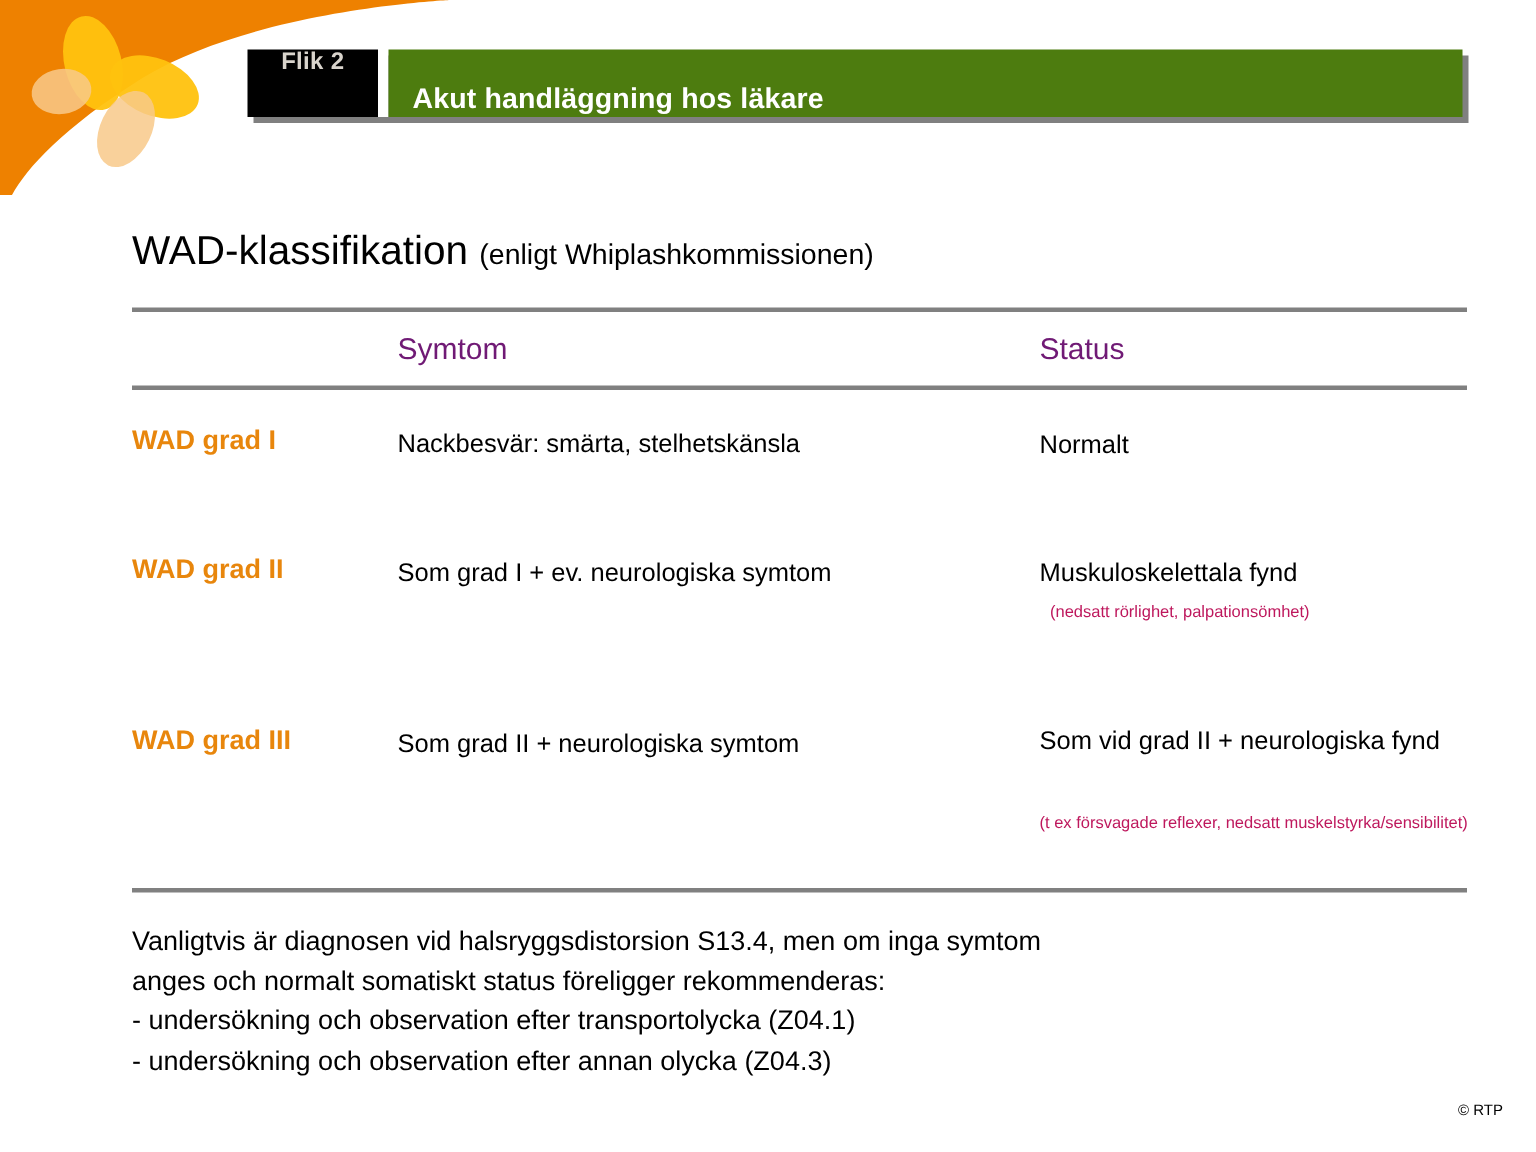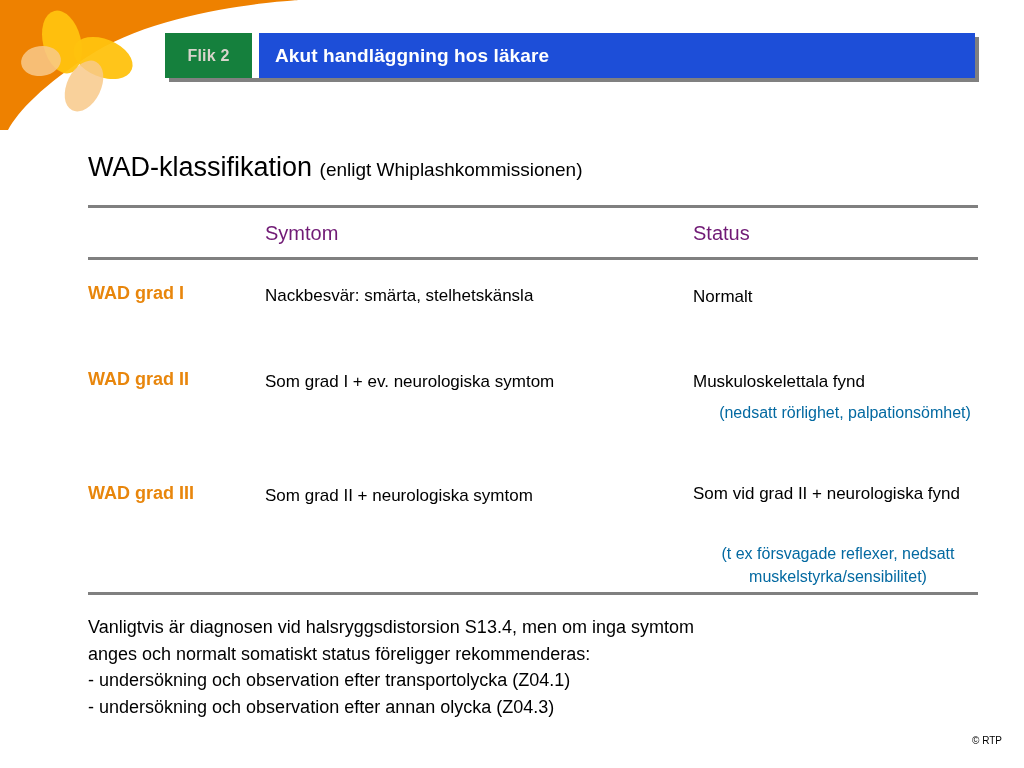--- a/index.html
+++ b/index.html
@@ -41,39 +41,39 @@
   .banner-shadow {
     position: absolute;
     left: 169px;
     top: 37px;
     width: 810px;
     height: 45px;
     background: #808080;
   }
   .banner-tab {
     width: 87px;
-    background: #15803d;
+    background: #000000;
     display: flex;
-    align-items: center;
+    align-items: flex-start;
     justify-content: center;
     position: relative;
     z-index: 2;
   }
   .banner-tab-label {
     color: #D9D4CC;
     font-size: 16px;
     font-weight: bold;
     letter-spacing: 0.2px;
   }
   .banner-gap { width: 7px; background: #ffffff; position: relative; z-index: 2; }
   .banner-title {
     width: 716px;
-    background: #1d4ed8;
+    background: #4d7c0f;
     display: flex;
-    align-items: center;
+    align-items: flex-end;
     position: relative;
     z-index: 2;
   }
   .banner-title-label {
     color: #ffffff;
     font-size: 19px;
     font-weight: bold;
     padding-left: 16px;
     letter-spacing: 0.1px;
   }
@@ -130,25 +130,24 @@
     position: absolute;
     left: 693px;
     font-size: 17px;
     color: #000000;
     width: 290px;
     line-height: 1.35;
   }
   .stat-note {
     position: absolute;
     left: 700px;
-    font-size: 16px;
-    color: #0369a1;
+    font-size: 11px;
+    color: #be185d;
     width: 290px;
     line-height: 1.45;
-    text-align: center;
   }
 
   
   .row1-label { top: 283px; }
   .row1-sym   { top: 286px; }
   .row1-stat  { top: 286px; }
 
   .row2-label { top: 369px; }
   .row2-sym   { top: 372px; text-align: center; }
   .row2-stat  { top: 371px; }

